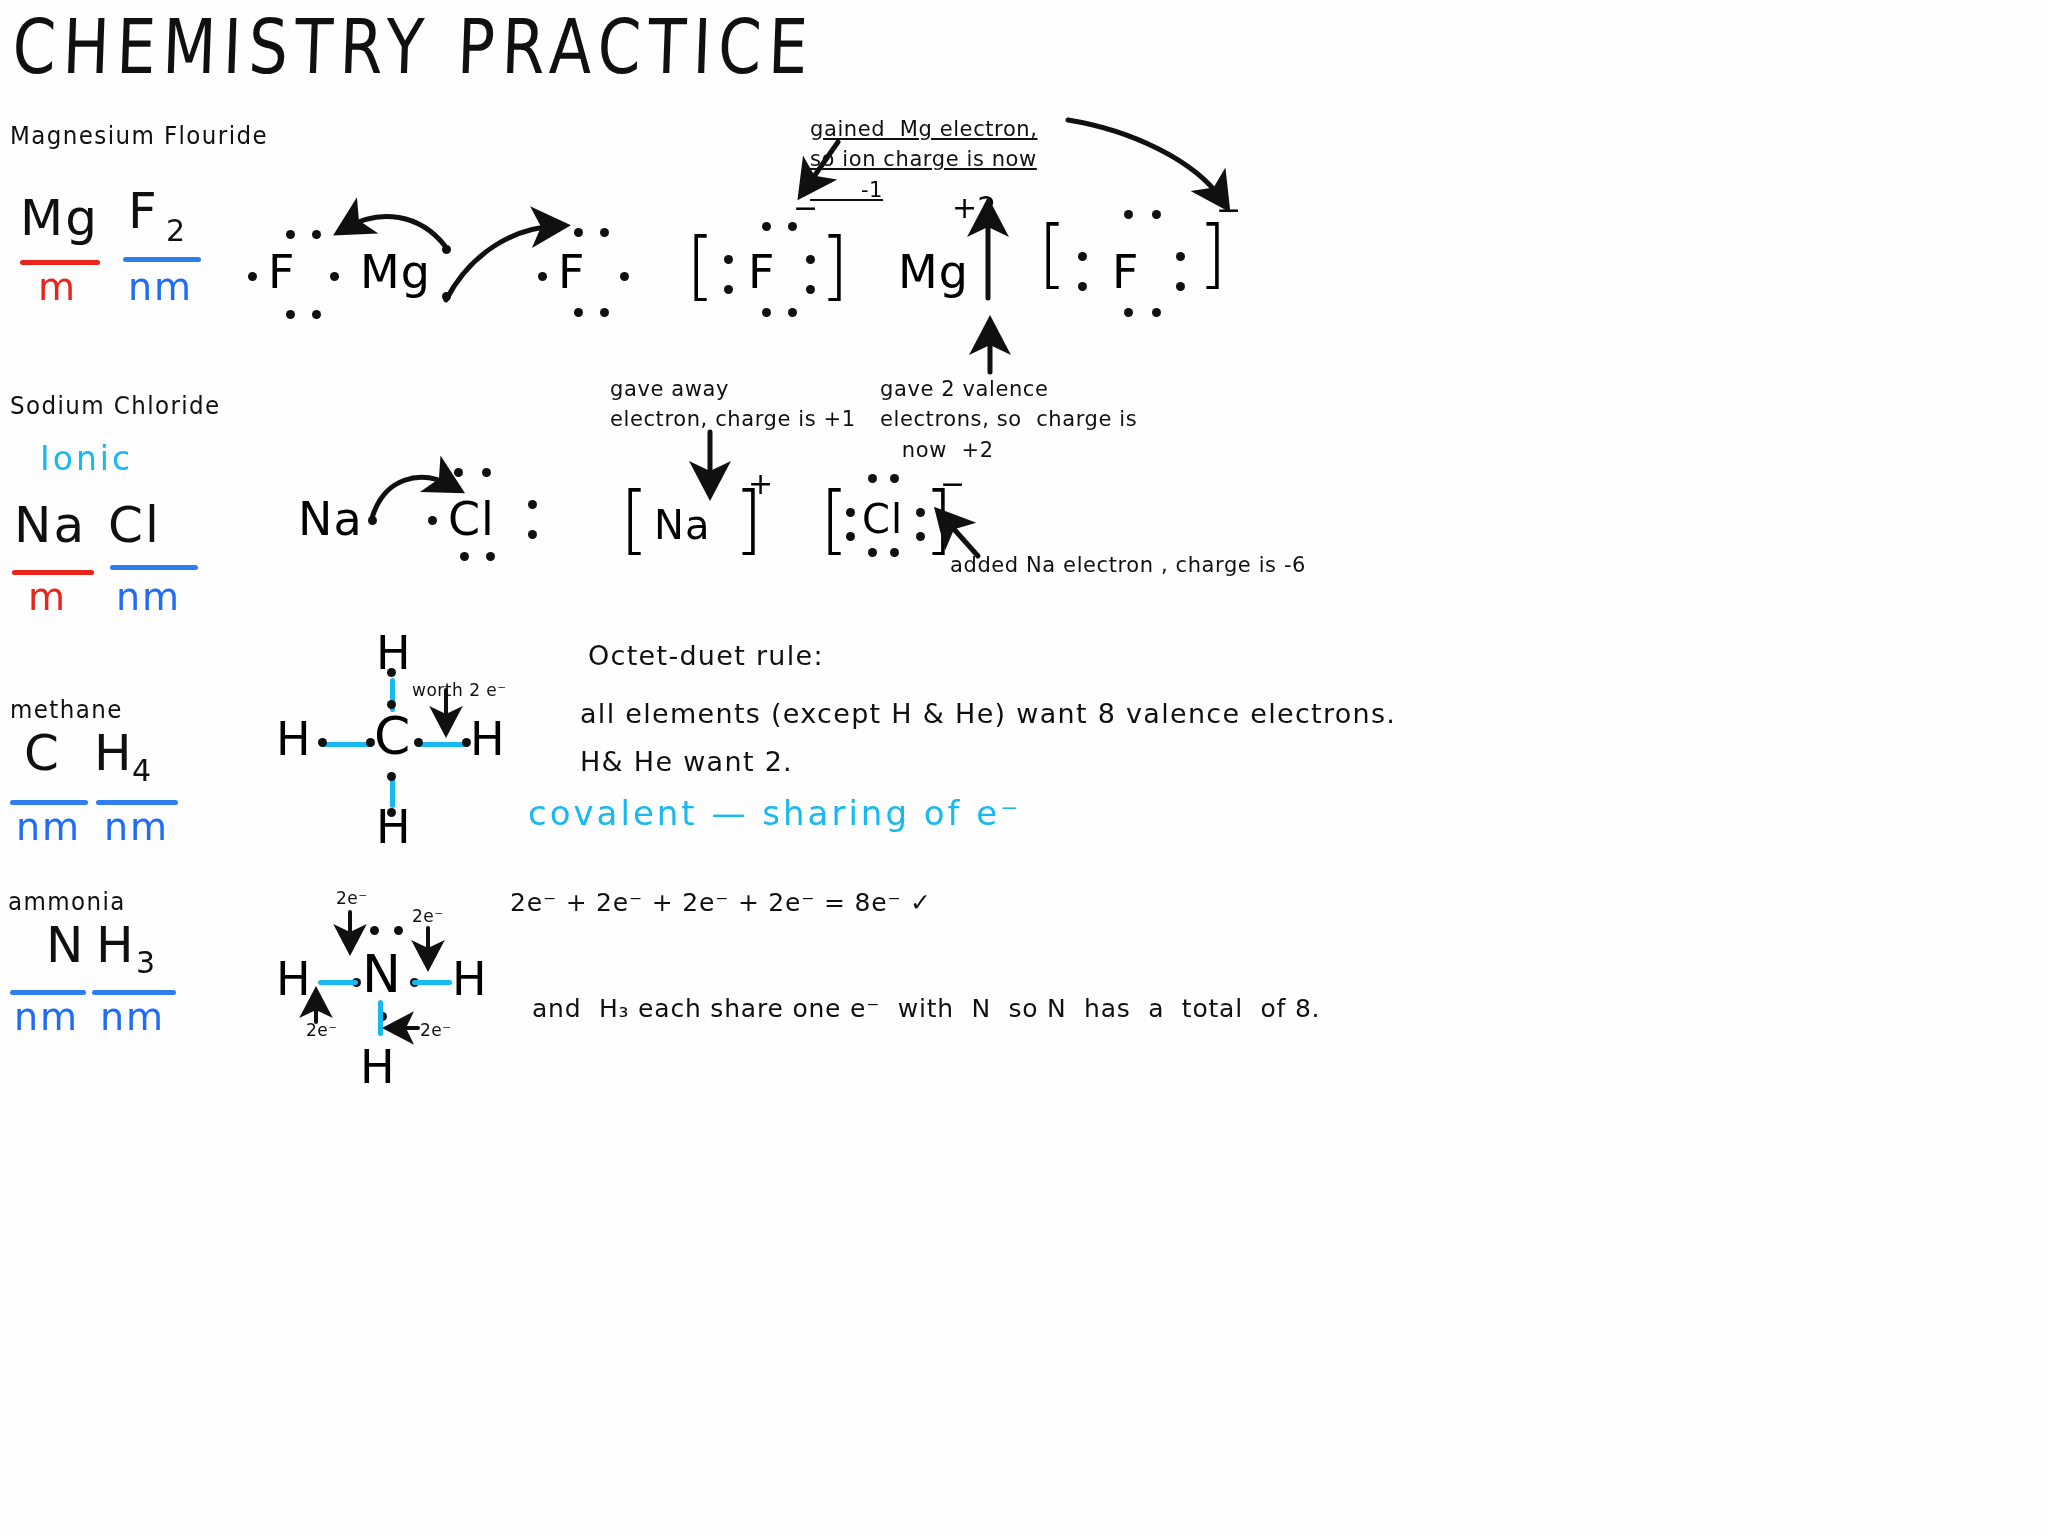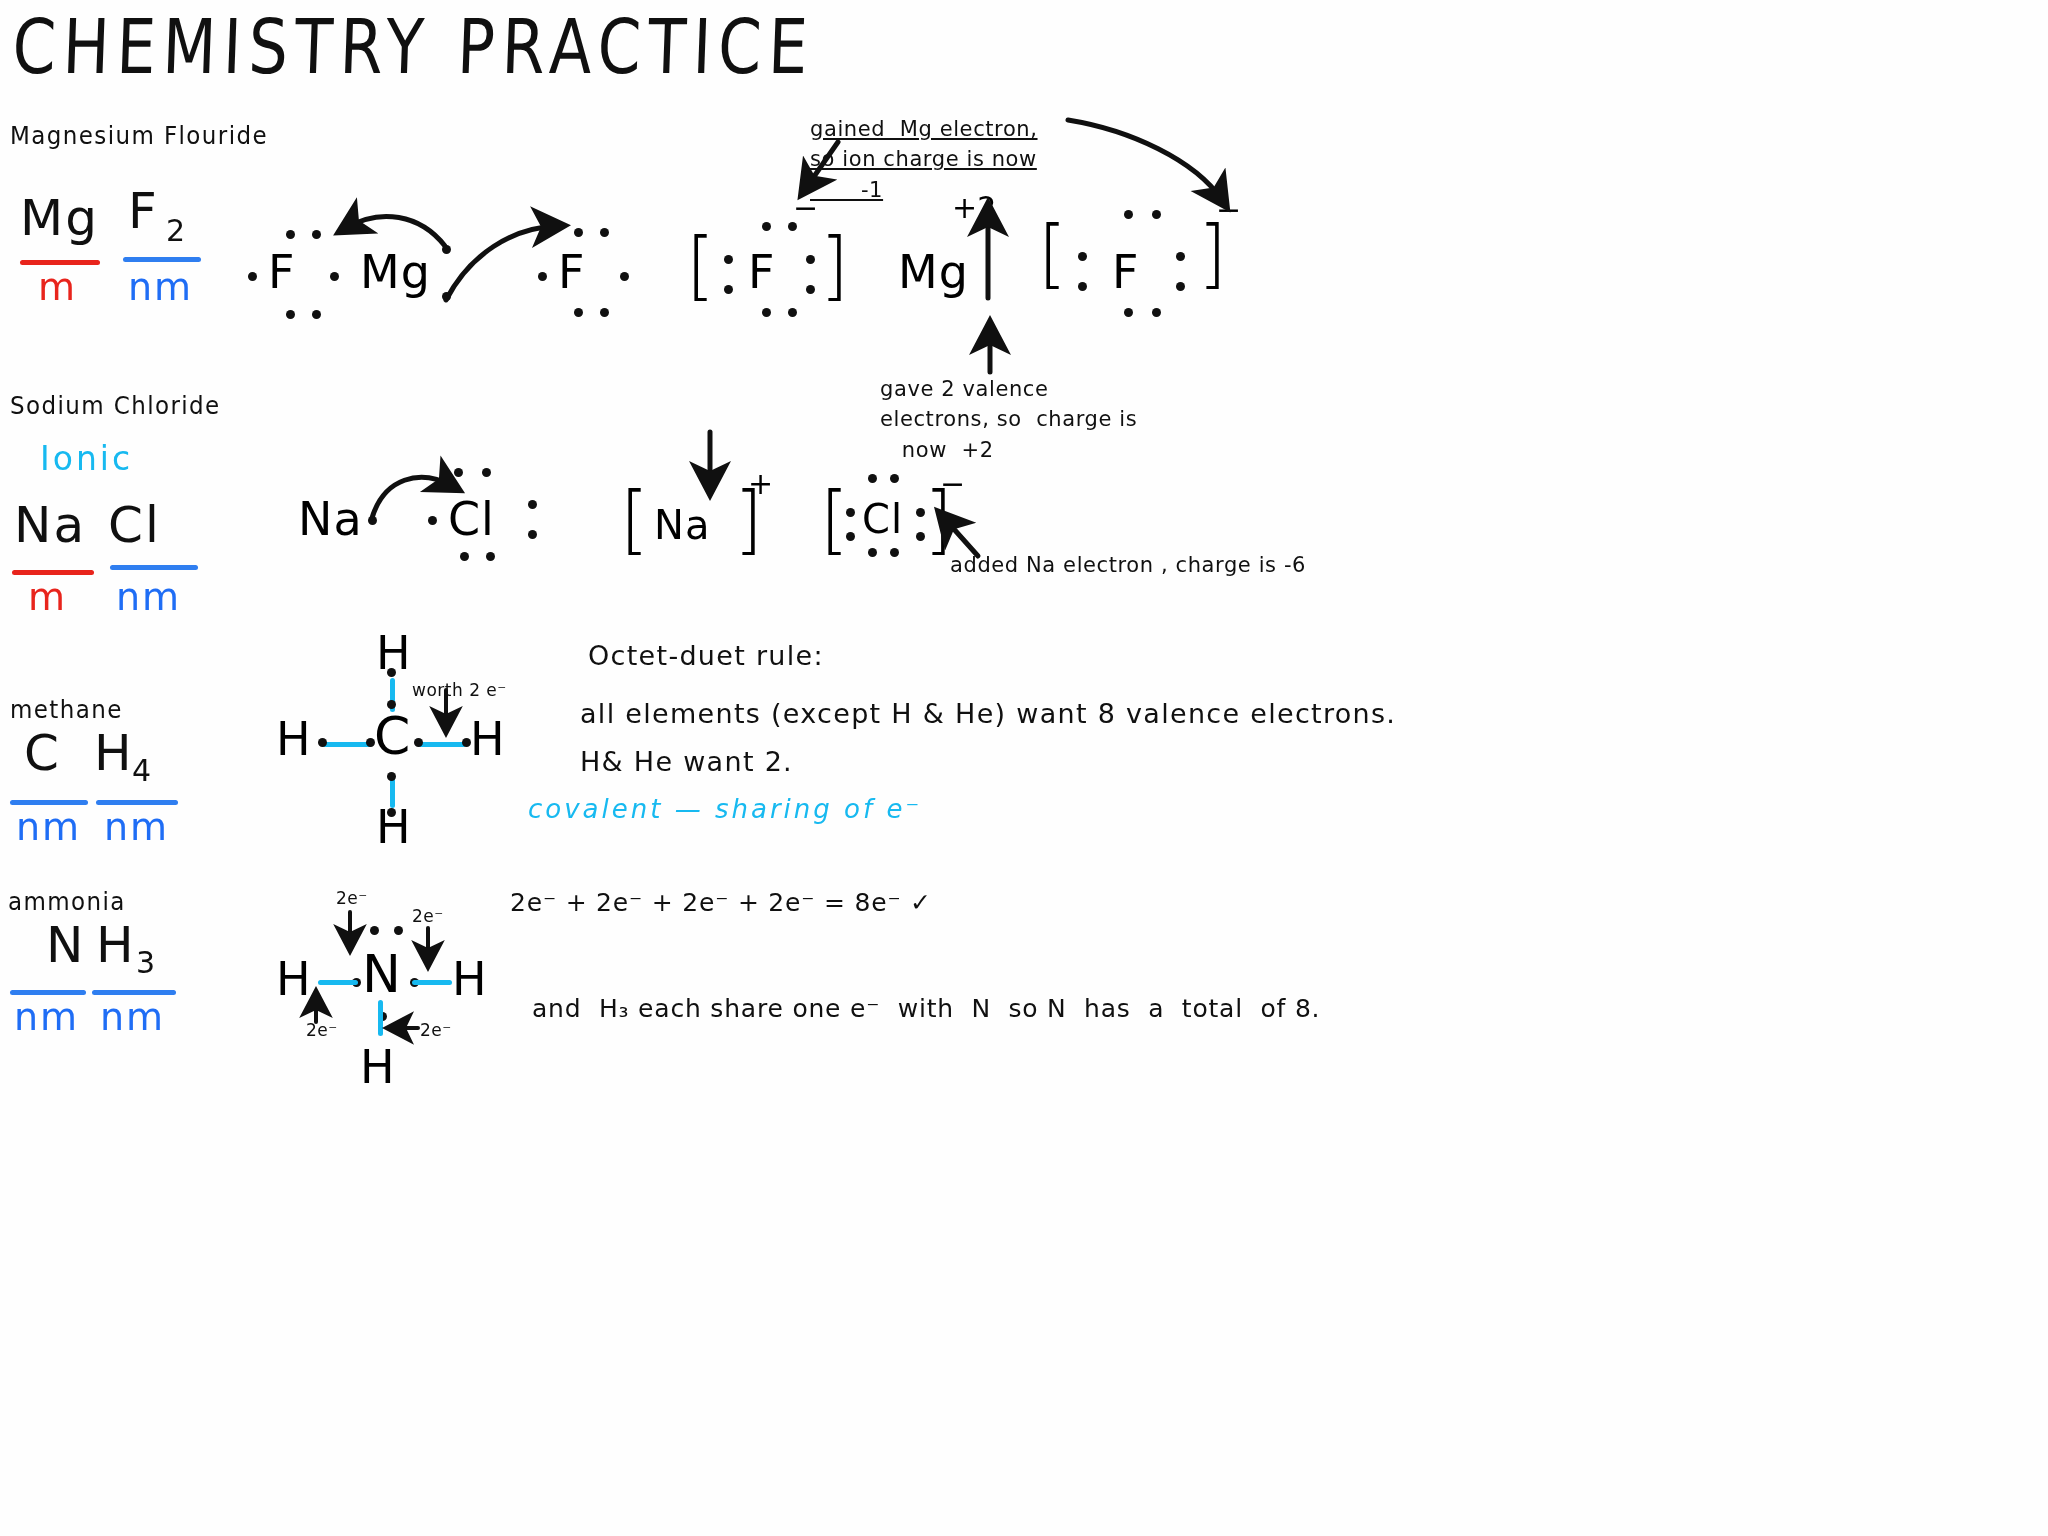--- a/index.html
+++ b/index.html
@@ -138,20 +138,22 @@
   <div class="ink bondtype cyan" style="left:40px; top:442px;">Ionic</div>
 
   <div class="ink formula" style="left:14px; top:500px;">Na</div>
   <div class="ink formula" style="left:108px; top:500px;">Cl</div>
 
   <div class="uline m" style="left:12px;  top:570px; width:82px;"></div>
   <div class="uline nm" style="left:110px; top:565px; width:88px;"></div>
   <div class="ink mark red" style="left:28px;  top:578px;">m</div>
   <div class="ink mark blue" style="left:116px; top:578px;">nm</div>
 
+  <div class="ink annot" style="left:610px; top:374px;">gave away
+electron, charge is +1</div>
   <div class="ink annot" style="left:880px; top:374px;">gave 2 valence
 electrons, so  charge is
    now  +2</div>
   <div class="ink annot" style="left:950px; top:550px;">added Na electron , charge is -6</div>
 
   <div class="atom" style="left:298px; top:492px;">Na</div>
   <div class="dot" style="left:368px; top:516px;"></div>
 
   <div class="atom" style="left:448px; top:492px;">Cl</div>
   <div class="dot" style="left:428px; top:516px;"></div>
@@ -209,21 +211,21 @@
   <div class="dot" style="left:318px; top:738px;"></div>
   <div class="dot" style="left:366px; top:738px;"></div>
   <div class="dot" style="left:414px; top:738px;"></div>
   <div class="dot" style="left:462px; top:738px;"></div>
 
   <div class="ink tiny" style="left:412px; top:682px;">worth 2 e⁻</div>
 
   <div class="ink rule-head" style="left:588px; top:642px;">Octet-duet  rule:</div>
   <div class="ink rule-head" style="left:580px; top:700px;">all elements (except H &amp; He)  want  8  valence electrons.</div>
   <div class="ink rule-head" style="left:580px; top:748px;">H&amp; He  want  2.</div>
-  <div class="ink bondtype cyan" style="left:528px; top:796px; font-size:26px;font-style:italic;">covalent — sharing of e⁻</div>
+  <div class="ink bondtype cyan" style="left:528px; top:796px; font-size:34px;">covalent — sharing of e⁻</div>
 
   <div class="ink lbl-name" style="left:8px; top:890px;">ammonia</div>
 
   <div class="ink formula" style="left:46px; top:920px;">N</div>
   <div class="ink formula" style="left:96px; top:920px;">H</div>
   <div class="ink" style="left:136px; top:948px; font-size:30px;">3</div>
 
   <div class="uline nm" style="left:10px; top:990px; width:76px;"></div>
   <div class="uline nm" style="left:92px; top:990px; width:84px;"></div>
   <div class="ink mark blue" style="left:14px; top:998px;">nm</div>

